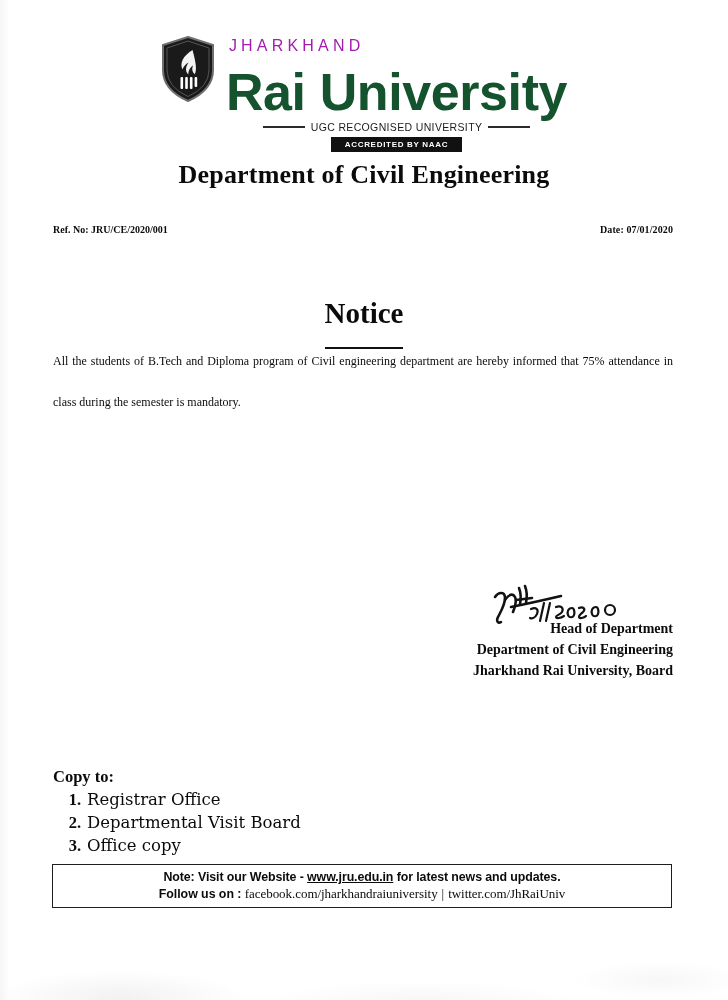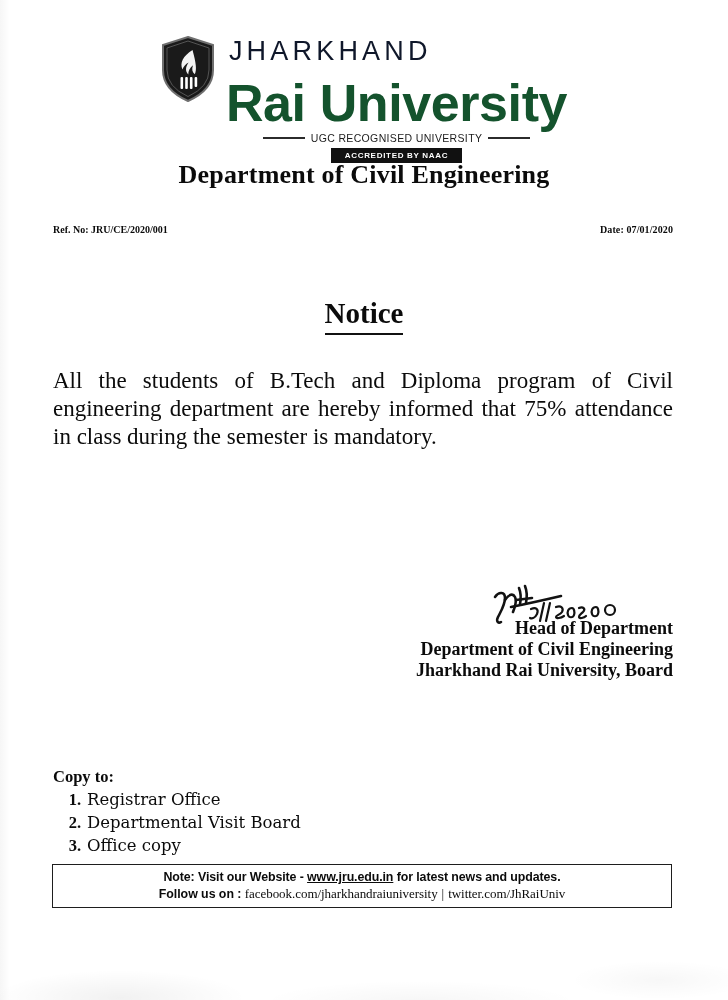--- a/index.html
+++ b/index.html
@@ -68,23 +68,23 @@
   .shield svg { display: block; }
 
   .logo-text {
     display: flex;
     flex-direction: column;
     align-items: center;
     padding-top: 4px;
   }
   .brand-top {
     font-family: "Liberation Sans", "DejaVu Sans", sans-serif;
-    font-size: 27px;
+    font-size: 16px;
     letter-spacing: 4.2px;
-    color: #0f172a;
+    color: #a21caf;
     font-weight: 400;
     line-height: 1;
     align-self: flex-start;
     margin-left: 3px;
   }
   .brand-main {
     font-family: "Liberation Sans", "DejaVu Sans", sans-serif;
     font-size: 52px;
     font-weight: bold;
     letter-spacing: -0.4px;
@@ -159,45 +159,45 @@
     position: absolute;
     top: 297px;
     left: 0;
     width: 728px;
     text-align: center;
   }
   .notice-heading span {
     font-size: 29px;
     font-weight: bold;
     border-bottom: 2.5px solid #111111;
-    padding-bottom: 4px;
+    padding-bottom: 18px;
   }
 
   
   .body-text {
     position: absolute;
-    top: 367px;
+    top: 341px;
     left: 53px;
     width: 620px;
-    font-size: 23px;
-    line-height: 28px;
+    font-size: 12px;
+    line-height: 41px;
     text-align: justify;
     text-justify: inter-word;
   }
   .body-text p { margin: 0 0 0 0; }
   .body-text p + p { margin-top: 0px; }
 
   
   .sig-block {
     position: absolute;
     top: 618px;
     left: 0;
     width: 673px;
     text-align: right;
-    font-size: 18px;
+    font-size: 14px;
     font-weight: bold;
     line-height: 21px;
   }
   .sig-line { white-space: nowrap; }
 
   .signature {
     position: absolute;
     left: 492px;
     top: 583px;
     width: 135px;

